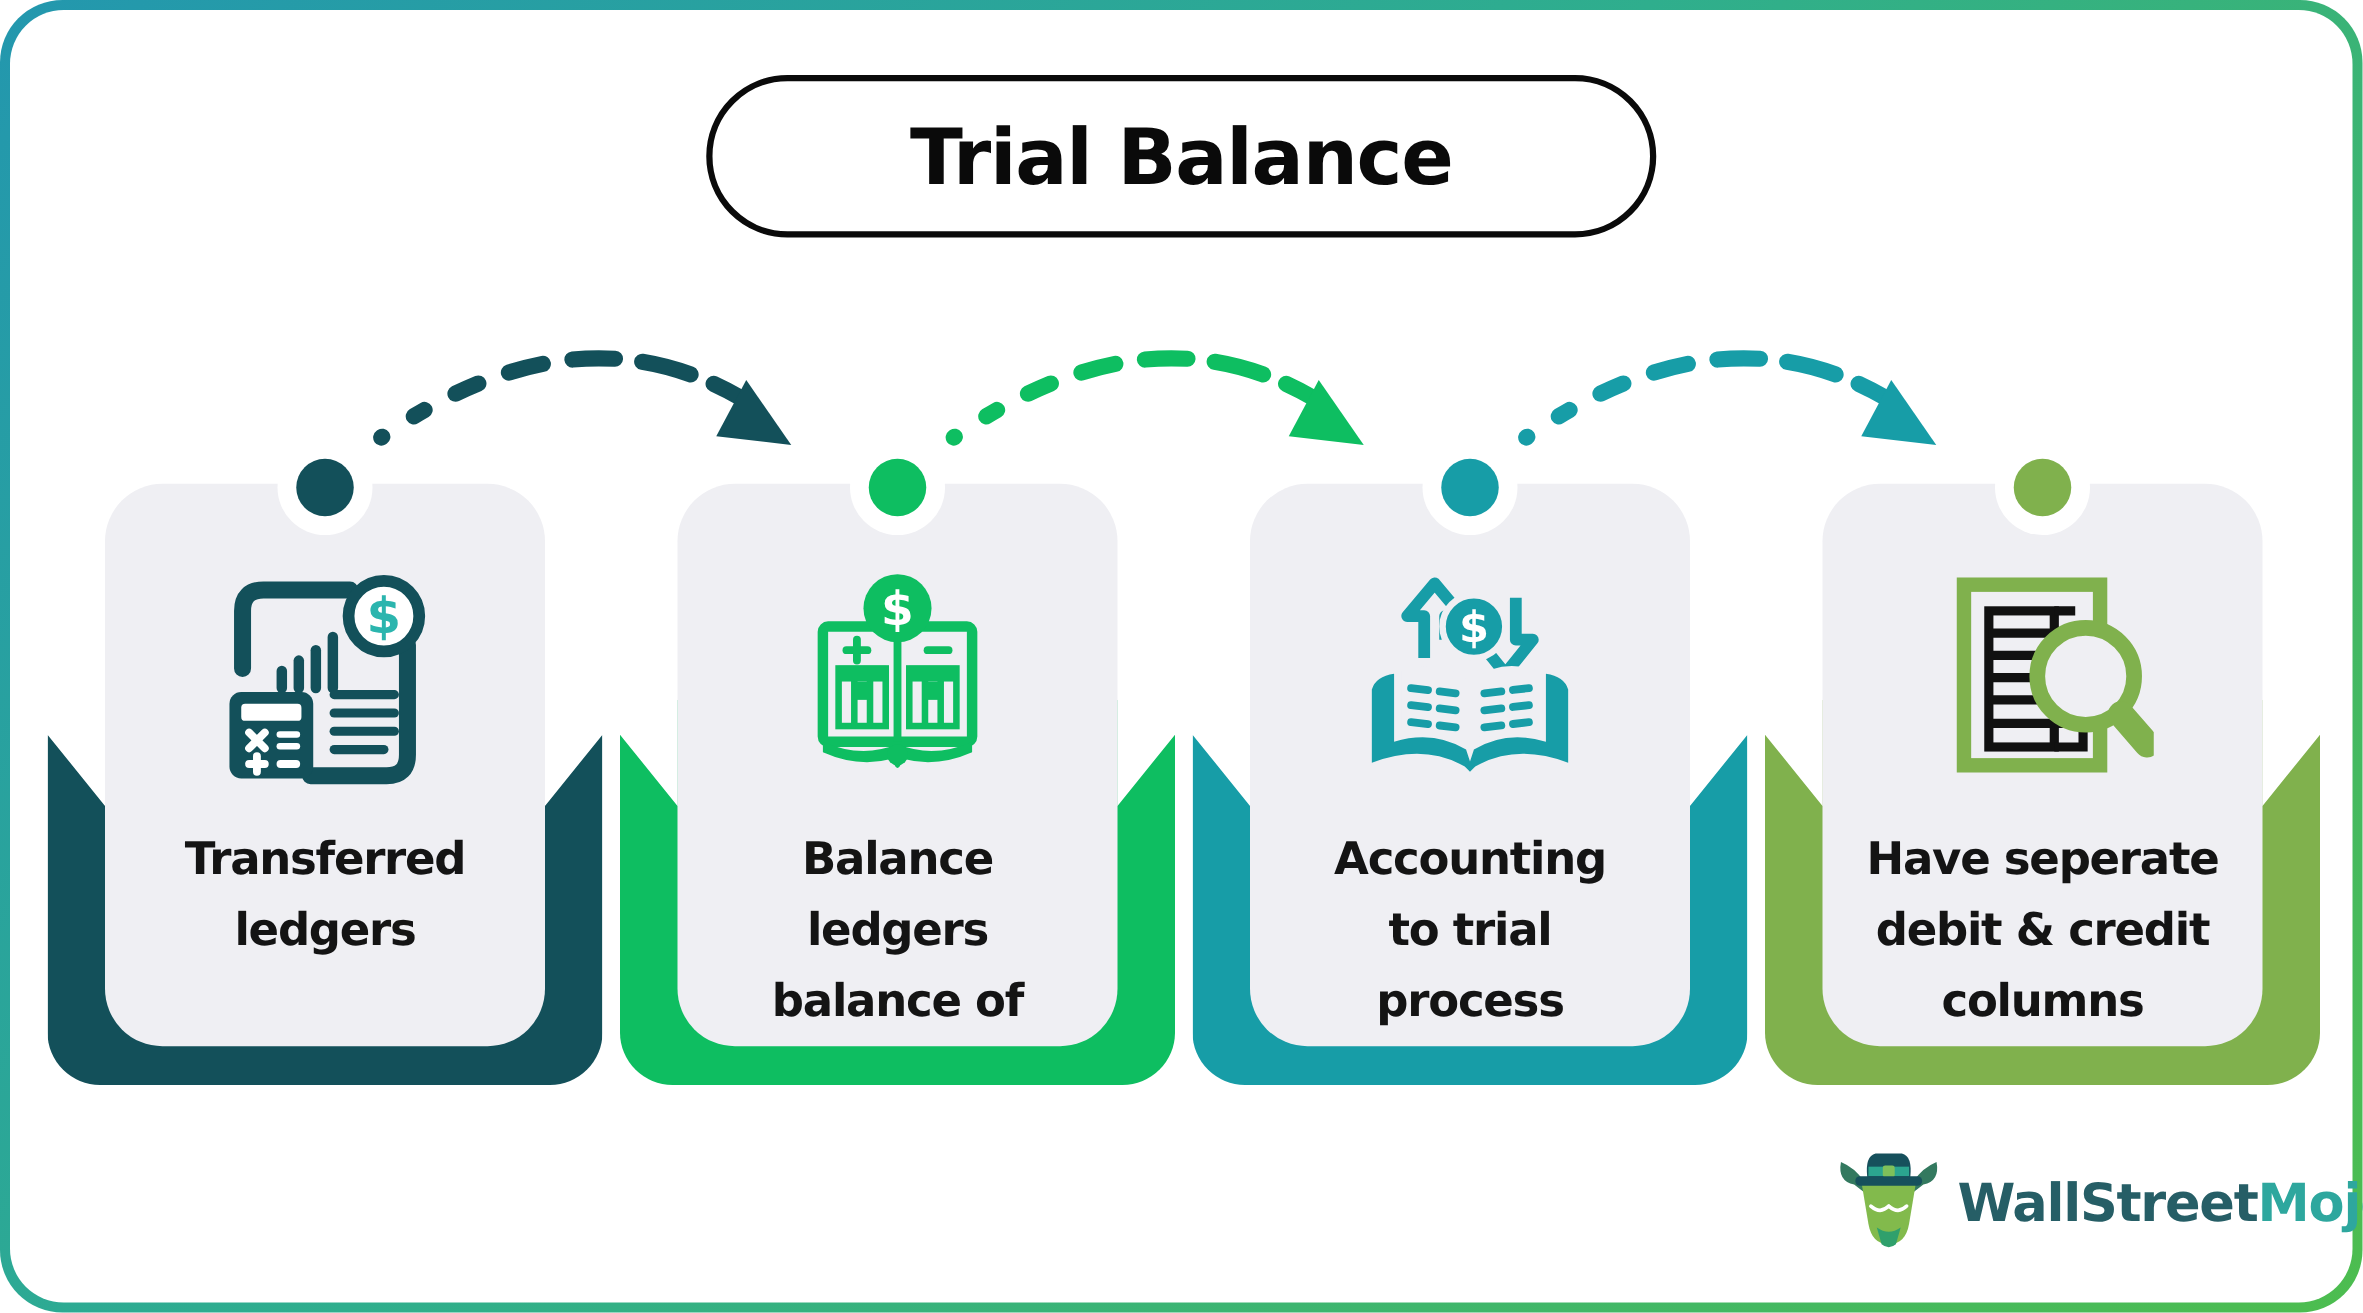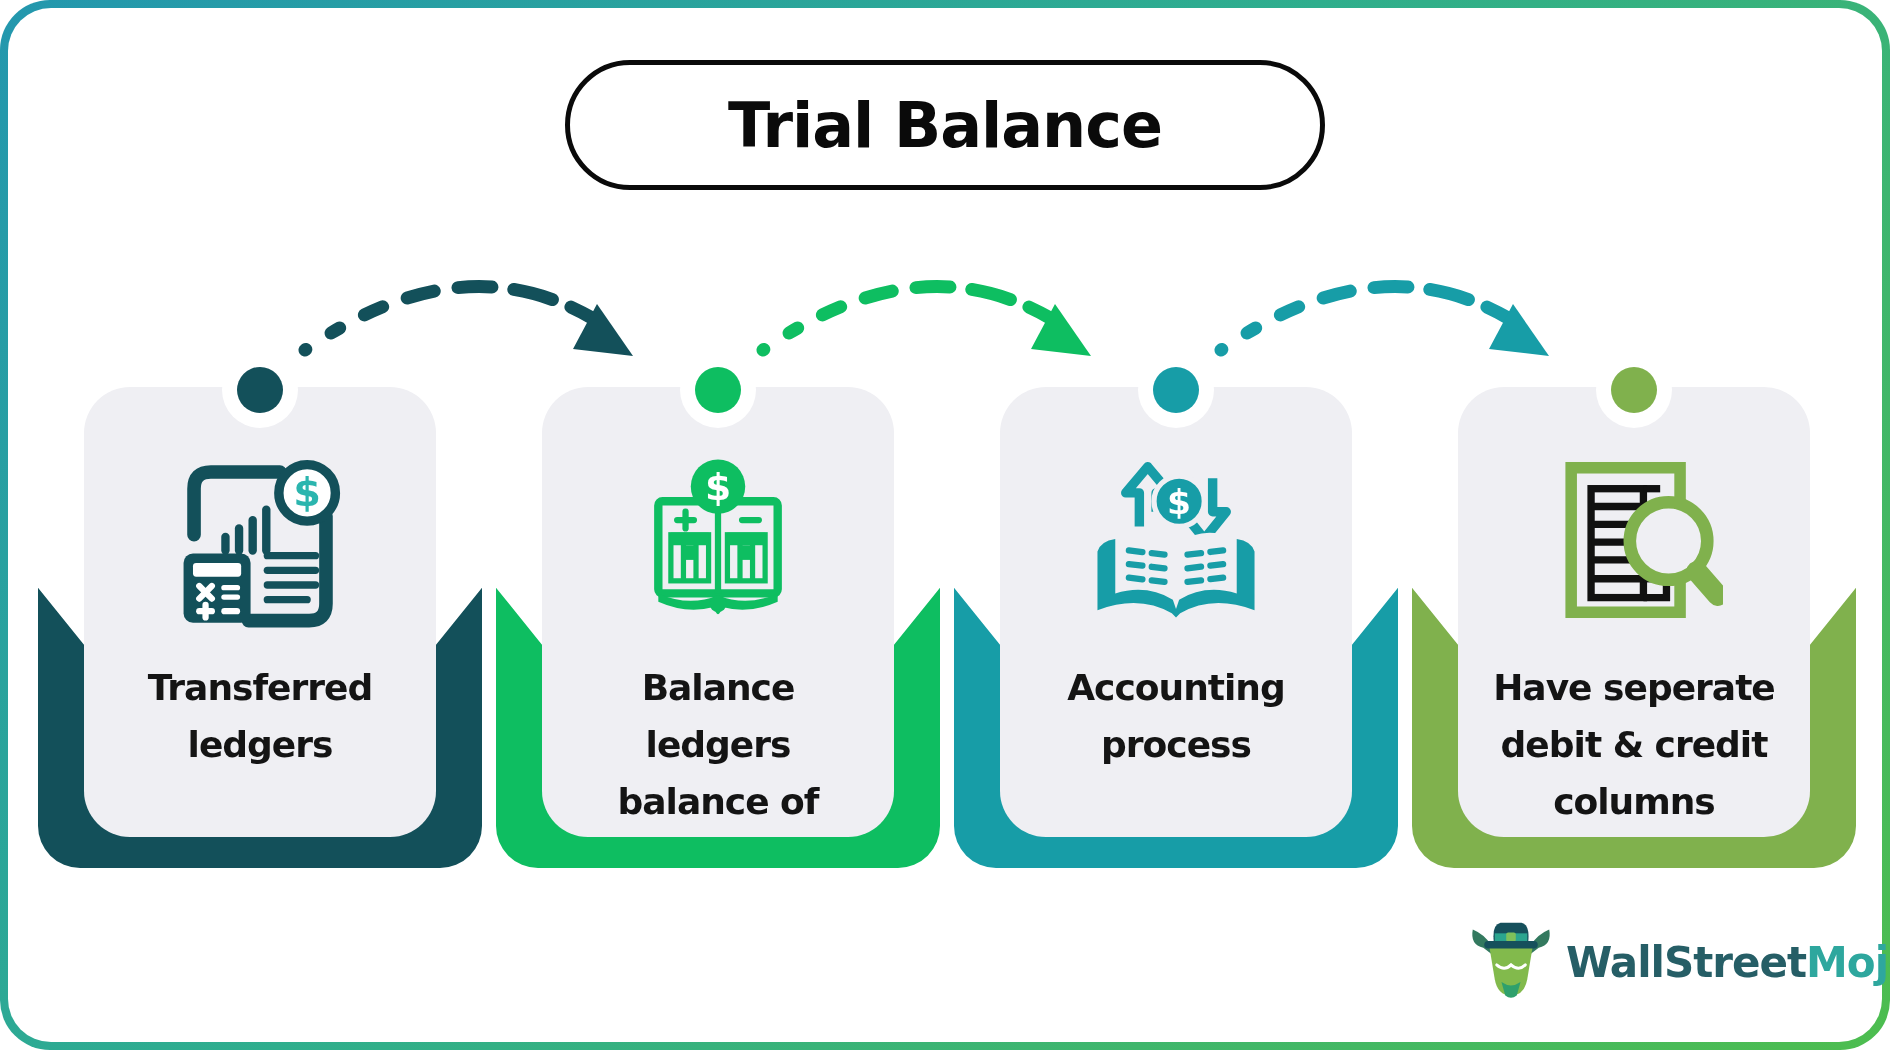--- a/index.html
+++ b/index.html
@@ -171,20 +171,21 @@
           <line x1="40" y1="108" x2="74" y2="112"></line>
           <line x1="40" y1="121" x2="74" y2="125"></line>
           <line x1="96" y1="99" x2="130" y2="95"></line>
           <line x1="96" y1="112" x2="130" y2="108"></line>
           <line x1="96" y1="125" x2="130" y2="121"></line>
         </g>
       </svg>
     </div>
     <div class="card-label">
       <div>Accounting</div>
+      <div>to trial</div>
       <div>process</div>
     </div>
   </div>
 
   <div class="card-wrap c3">
     <div class="back-ribbon"></div>
     <div class="card"></div>
     <div class="notch"></div>
     <div class="dot"></div>
     <div class="icon-box">

